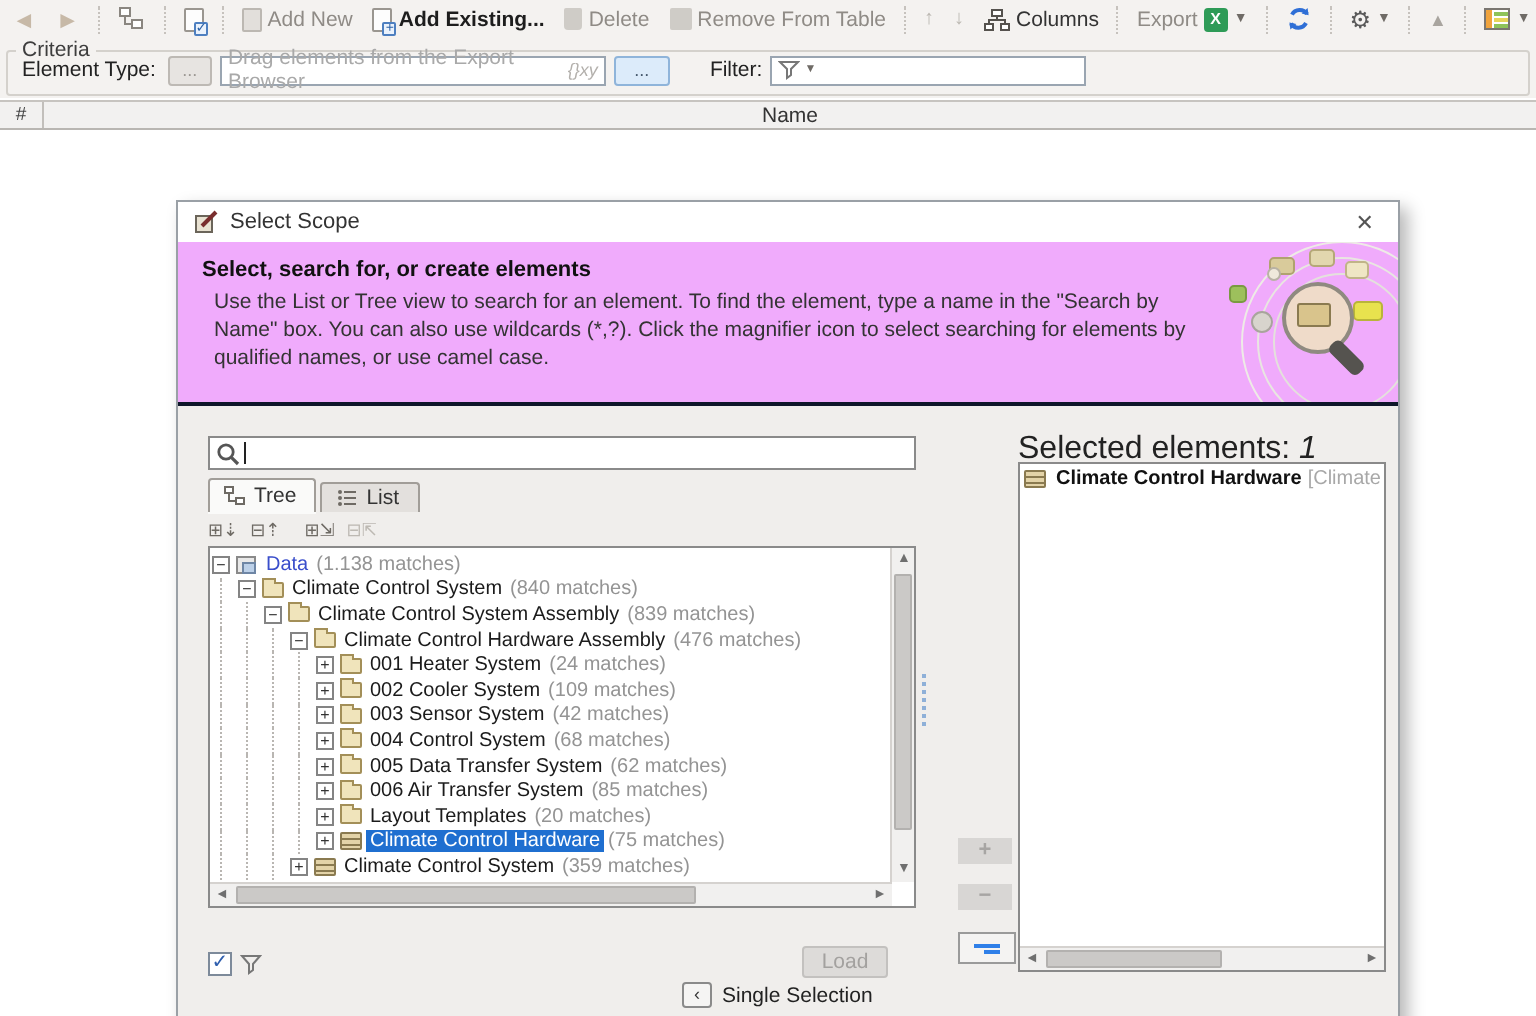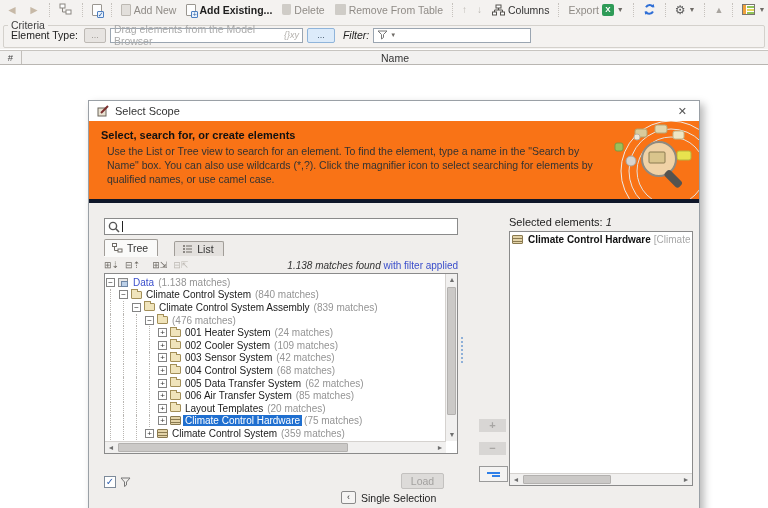--- a/index.html
+++ b/index.html
@@ -42,31 +42,31 @@
   .tbl-head { position:absolute; left:0; top:50px; width:768px; height:15px; background:#f2f1f0; border-top:1px solid #c7c4c0; border-bottom:1px solid #b9b6b2; display:flex; }
   .th-num { width:22px; border-right:1px solid #c2bfbb; display:flex; align-items:center; justify-content:center; font-size:9.5px; color:#444; }
   .th-name { flex:1; display:flex; align-items:center; justify-content:center; font-size:10.5px; color:#333; }
 
   
   .dialog { position:absolute; left:88px; top:100px; width:612px; height:415px; background:#fff;
             border:1px solid #9aa0a6; box-shadow:4px 4px 8px rgba(0,0,0,.28); }
   .d-title { position:absolute; left:0; top:0; width:100%; height:20px; background:#fff; display:flex; align-items:center; padding:0 8px; gap:6px; }
   .d-title-text { font-size:11px; color:#333; }
   .d-close { margin-left:auto; font-size:11px; color:#555; padding:0 4px; cursor:default; }
-  .d-banner { position:absolute; left:0; top:20px; width:100%; height:82px; background:#f97316; border-bottom:4px solid #0f172a; overflow:hidden; }
+  .d-banner { position:absolute; left:0; top:20px; width:100%; height:82px; background:#f0abfc; border-bottom:2px solid #0f172a; overflow:hidden; }
   .d-banner h1 { font-size:11px; font-weight:bold; color:#111; margin:8px 0 3px 12px; }
   .d-banner p { font-size:10.5px; color:#333; margin-left:18px; width:498px; line-height:1.35; }
   .banner-art { position:absolute; right:0; top:0; width:92px; height:82px; overflow:hidden; }
 
   .d-content { position:absolute; left:0; top:102px; width:100%; height:313px; background:#f0eeec; }
 
   .search-box { position:absolute; left:15px; top:15px; width:354px; height:17px; background:#fff; border:1px solid #8a8a8a; display:flex; align-items:center; padding:0 3px; gap:2px; }
   .caret-line { width:1px; height:11px; background:#222; }
 
-  .tabs { position:absolute; left:15px; top:36px; height:17px; display:flex; align-items:flex-end; gap:16px; }
+  .tabs { position:absolute; left:15px; top:36px; height:17px; display:flex; align-items:flex-end; gap:2px; }
   .tab { display:flex; align-items:center; gap:4px; padding:1px 9px 2px 7px; font-size:10.5px; border:1px solid #a19d98; border-bottom:none; background:#e3e0dd; color:#333; height:15px; border-radius:2px 2px 0 0; }
   .tab.selected { background:#fafaf9; height:17px; font-weight:normal; box-shadow:0 1px 0 #fafaf9; }
 
   .tree-tools { position:absolute; left:15px; top:56px; width:354px; height:12px; display:flex; align-items:center; gap:6px; }
   .tt-icon { font-size:9px; color:#6e6a64; line-height:10px; }
   .tt-icon.dis { color:#bdb9b3; }
   .matches { margin-left:auto; font-size:10px; }
   .matches .found { font-style:italic; color:#333; }
   .matches .link { color:#3a4ecb; }
 
@@ -93,21 +93,21 @@
   .vscroll { position:absolute; right:0; top:0; width:12px; height:167px; background:#f1f0ef; border-left:1px solid #d5d2cf; }
   .hscroll { position:absolute; left:0; bottom:0; height:12px; background:#f1f0ef; border-top:1px solid #d5d2cf; }
   .sb-btn { position:absolute; width:12px; height:12px; font-size:7px; color:#6f6f6f; text-align:center; line-height:12px; }
   .sb-thumb { position:absolute; background:#cbc9c7; border:1px solid #b3b1af; border-radius:1px; }
 
   .mid-splitter { position:absolute; left:372px; top:134px; width:2px; height:26px; border-left:2px dotted #8fb0d8; }
   .mid-btn { position:absolute; left:390px; width:27px; height:13px; background:#d8d6d4; color:#a7a5a3; font-size:11px; font-weight:bold; text-align:center; line-height:11px; border:none; }
   .mid-btn.repl { width:29px; height:16px; background:#f4f3f2; border:1px solid #9a9a9a; display:flex; flex-direction:column; align-items:center; justify-content:center; gap:1px; }
   .bar-blue { height:2px; background:#2f7fe8; }
 
-  .sel-label { position:absolute; left:420px; top:13px; font-size:11px; color:#222; }
+  .sel-label { position:absolute; left:420px; top:13px; font-size:16px; color:#222; }
   .sel-label i { font-style:italic; }
   .sel-list { position:absolute; left:420px; top:28px; width:184px; height:255px; background:#fff; border:1px solid #8a8a8a; overflow:hidden; }
   .sel-item { display:flex; align-items:center; gap:3px; padding:2px 2px; font-size:10px; white-space:nowrap; overflow:hidden; }
   .sel-name { font-weight:bold; color:#111; }
   .sel-qual { color:#a8a8a8; }
 
   .chk-row { position:absolute; left:15px; top:273px; display:flex; align-items:center; gap:4px; }
   .chk { width:12px; height:12px; background:#fff; border:1px solid #7d8a9a; font-size:10px; line-height:10px; text-align:center; color:#2f5fae; }
   .load-btn { position:absolute; left:312px; top:270px; width:43px; height:16px; background:#dddbd9; border:1px solid #c3c1bf; border-radius:2px; color:#a3a19f; font-size:10.5px; text-align:center; line-height:14px; }
   .single-row { position:absolute; left:252px; top:288px; display:flex; align-items:center; gap:5px; }
@@ -217,25 +217,25 @@
   </div>
 
   <div class="criteria-wrap">
     <div class="criteria-box"></div>
     <div class="criteria-label">Criteria</div>
   </div>
   <div class="crit-row">
     <span class="lbl" style="margin-left:11px;">Element Type:</span>
     <span class="btn-sm" style="margin-left:6px; width:22px;">...</span>
     <span class="field" style="margin-left:4px; width:193px;">
-      <span class="placeholder">Drag elements from the Model Browser</span>
+      <span class="placeholder">Drag elements from the Export Browser</span>
       <span class="exprxy">{}xy</span>
     </span>
     <span class="btn-sm blue" style="margin-left:4px; width:28px;">...</span>
-    <span class="lbl" style="margin-left:8px;font-style:italic;">Filter:</span>
+    <span class="lbl" style="margin-left:20px;">Filter:</span>
     <span class="field" style="margin-left:4px; width:158px; gap:2px;">
       <svg width="11" height="10">
           <path d="M1 1 H10 L6.5 4.5 V7.5 L4.5 9 V4.5 Z" fill="#fff" stroke="#777"></path>
         </svg>
       <span class="caret" style="font-size:6px;">▼</span>
     </span>
   </div>
 
   <div class="tbl-head">
     <div class="th-num">#</div>
@@ -306,24 +306,20 @@
             </svg>
           <span>List</span>
         </div>
       </div>
 
       <div class="tree-tools">
         <span class="tt-icon">⊞⇣</span>
         <span class="tt-icon">⊟⇡</span>
         <span class="tt-icon" style="margin-left:6px;">⊞⇲</span>
         <span class="tt-icon dis">⊟⇱</span>
-        <span class="matches">
-          <span class="found">1.138 matches found</span>
-          <span class="link">with filter applied</span>
-        </span>
       </div>
 
       <div class="tree-box">
         <div class="tree-rows" id="treeRows">
             <div class="tree-row">
               <span class="expander">
                 <span class="exp-box">−</span>
               </span>
               <span class="t-icon">
                 <span class="modelic"></span>
@@ -357,20 +353,21 @@
             <div class="tree-row">
               <span class="guide"></span>
               <span class="guide"></span>
               <span class="guide"></span>
               <span class="expander">
                 <span class="exp-box">−</span>
               </span>
               <span class="t-icon">
                 <span class="fold"></span>
               </span>
+              <span class="t-label">Climate Control Hardware Assembly</span>
               <span class="t-matches">(476 matches)</span>
             </div>
             <div class="tree-row">
               <span class="guide"></span>
               <span class="guide"></span>
               <span class="guide"></span>
               <span class="guide"></span>
               <span class="expander">
                 <span class="exp-box">+</span>
               </span>

